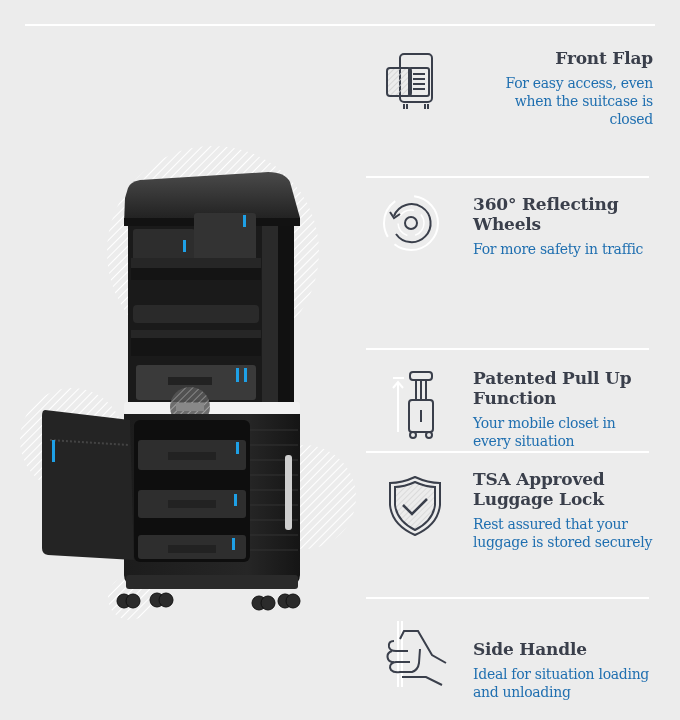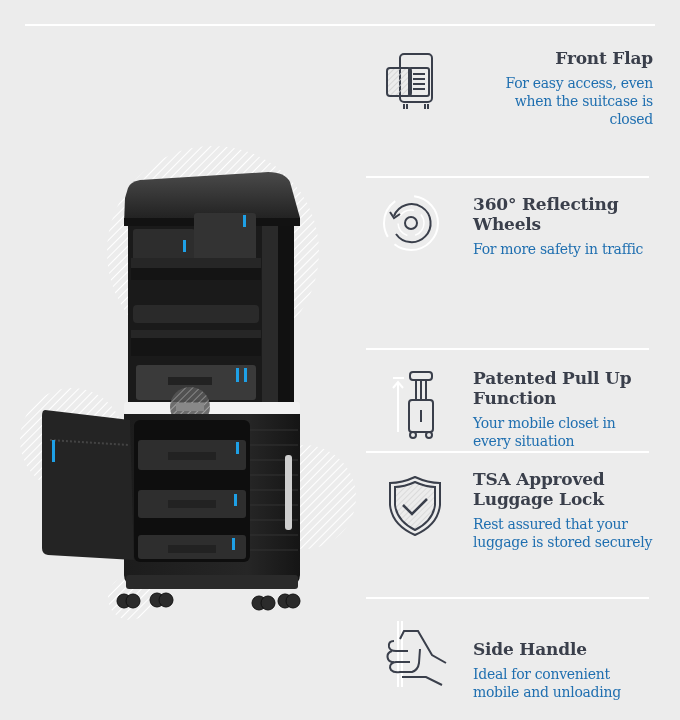--- a/index.html
+++ b/index.html
@@ -233,17 +233,17 @@
         <line x1="16" y1="2" x2="16" y2="68" stroke="#ffffff"></line>
         <path d="M14 20 L18 12 L32 12 L46 36 L60 44"></path>
         <path d="M8 22 Q2 22 3 28 Q4 32 10 32 L22 32"></path>
         <path d="M6 32 Q0 34 2 40 Q4 44 10 43 L24 43"></path>
         <path d="M8 43 Q2 46 5 51 Q8 54 14 53 L26 53 Q32 51 33 44 L34 30"></path>
         <path d="M16 58 L40 58 L56 66"></path>
       </svg>
     </div>
     <div class="feature-text" style="top:18px;margin-top:24px;">
       <h3 class="feature-title">Side Handle</h3>
-      <p class="feature-desc">Ideal for convenient mobile and unloading</p>
+      <p class="feature-desc">Ideal for situation loading and unloading</p>
     </div>
   </div>
 
 </div>
 
 </body></html>

